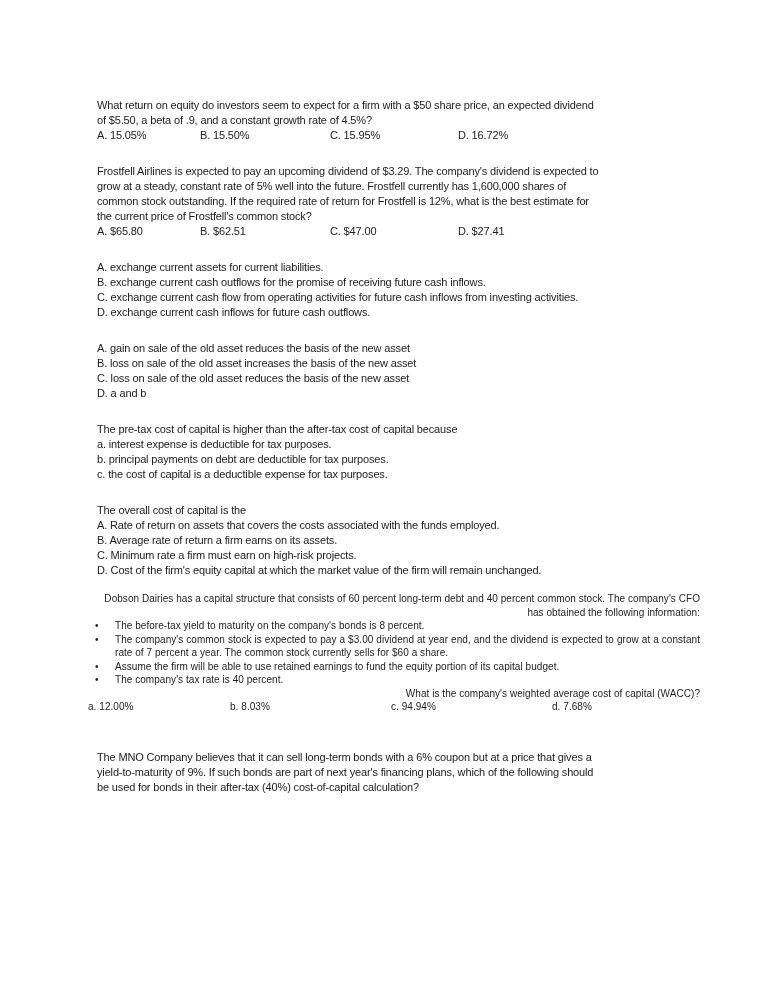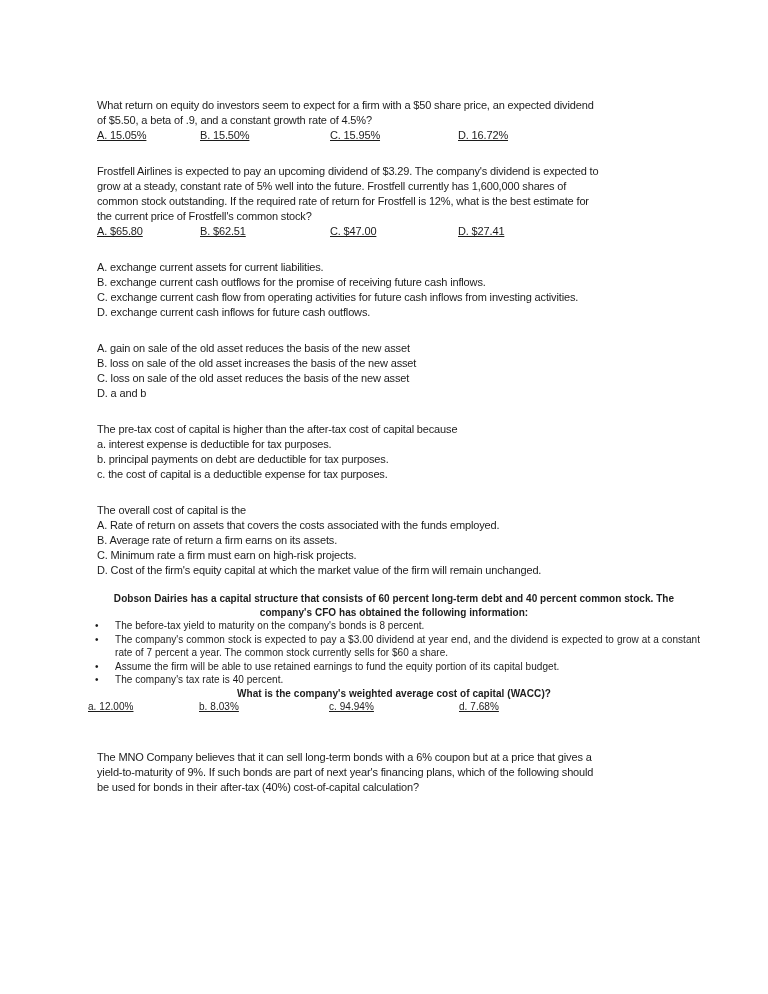--- a/index.html
+++ b/index.html
@@ -22,50 +22,50 @@
     font-size: 11px;
     letter-spacing: -0.15px;
     line-height: 15px;
     margin-bottom: 21px;
     max-width: 594px;
   }
   .q .stem { white-space: normal; }
   .choices-row {
     display: grid;
     grid-template-columns: 103px 130px 128px auto;
-    text-decoration: underline;
   }
   .choices-stacked div { display: block; }
   
   .q-small {
     font-size: 10px;
     letter-spacing: 0.05px;
     line-height: 13.5px;
     margin-left: -9px;
     max-width: 612px;
     width: 612px;
     text-align: justify;
     margin-bottom: 36px;
   }
   .q-small .choices-row {
     text-align: left;
     grid-template-columns: 111px 130px 130px auto;
+    gap: 31px;
   }
   .bullets { list-style: none; }
   .bullets li {
     position: relative;
     padding-left: 27px;
   }
   .bullets li::before {
     content: "\2022";
     position: absolute;
     left: 7px;
     top: 0;
   }
-  .q-small .followup, .q-small .stem { text-align: center; font-weight: bold; }
+  .q-small .followup, .q-small .stem { text-align: right; }
   .bullets li { text-align: justify; }
 </style>
 </head>
 <body>
 
 <div class="page">
 
   <section class="q">
     <p class="stem">What return on equity do investors seem to expect for a firm with a $50 share price, an expected dividend of $5.50, a beta of .9, and a constant growth rate of 4.5%?</p>
     <div class="choices-row">

